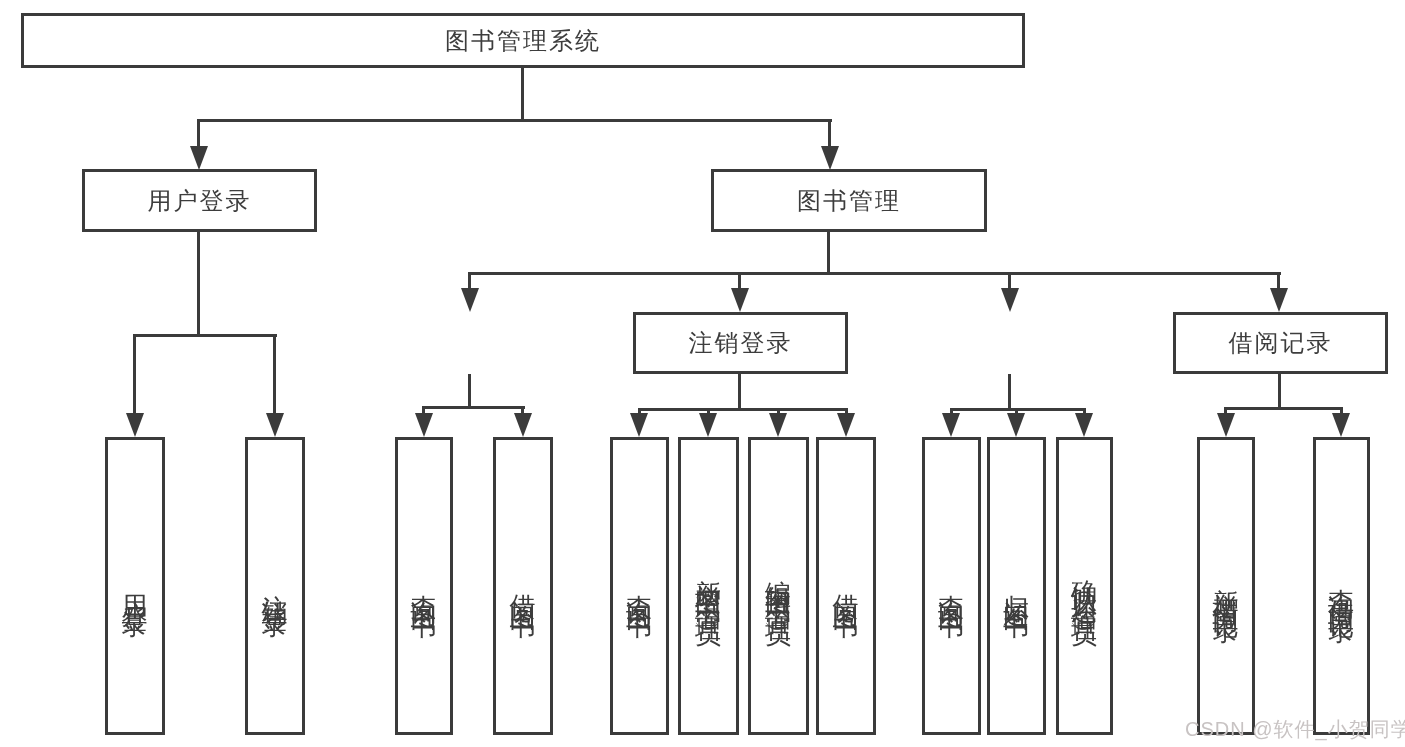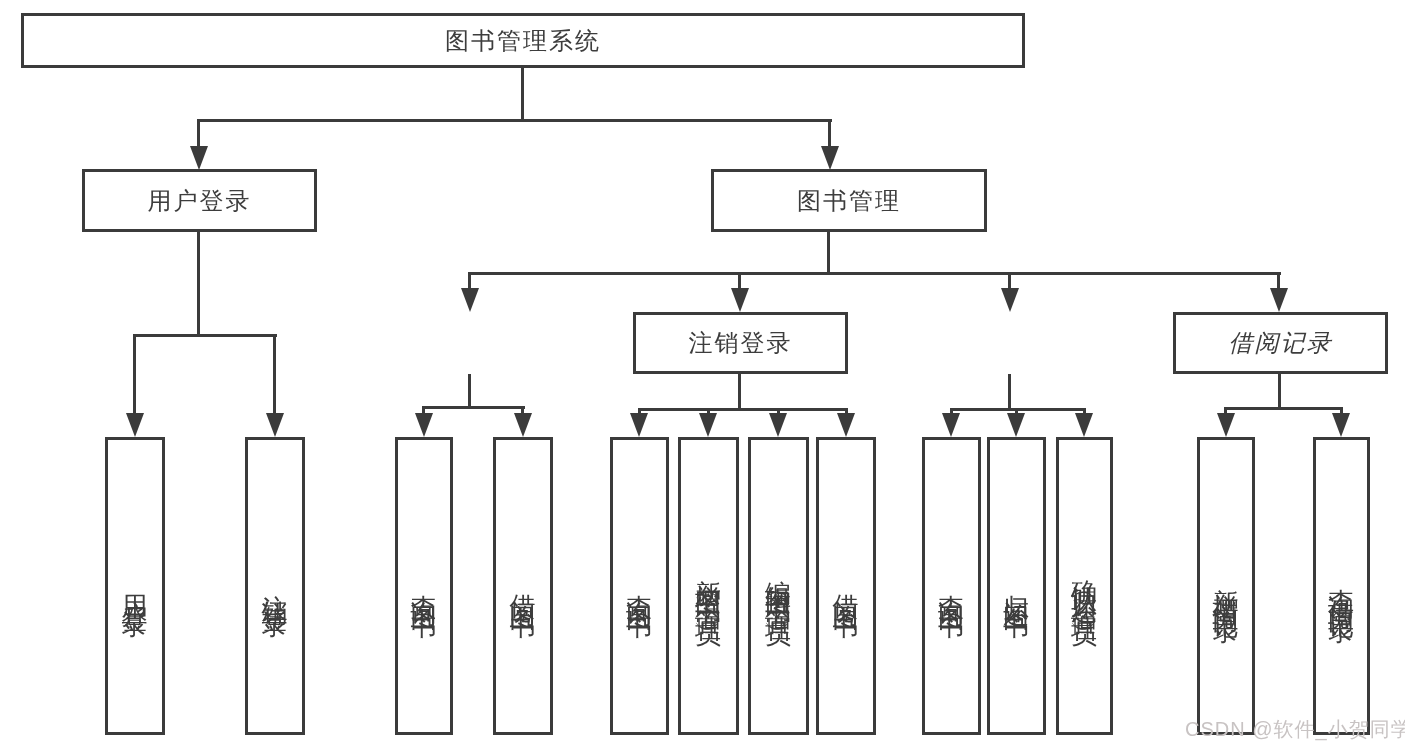--- a/index.html
+++ b/index.html
@@ -94,21 +94,21 @@
   <div class="vline" style="left:738px;top:272px;height:18px;"></div>
   <div class="arrow" style="left:731px;top:288px;"></div>
   <div class="vline" style="left:1008px;top:272px;height:18px;"></div>
   <div class="arrow" style="left:1001px;top:288px;"></div>
   <div class="vline" style="left:1277px;top:272px;height:18px;"></div>
   <div class="arrow" style="left:1270px;top:288px;"></div>
 
   <div class="box hbox" style="left:633px;top:312px;width:215px;height:62px;">
     <span>注销登录</span>
   </div>
-  <div class="box hbox" style="left:1173px;top:312px;width:215px;height:62px;font-style:italic;">
+  <div class="box hbox" style="left:1173px;top:312px;width:215px;height:62px;">
     <span>借阅记录</span>
   </div>
 
   <div class="vline" style="left:468px;top:374px;height:35px;"></div>
   <div class="hline" style="left:423px;top:406px;width:102px;"></div>
   <div class="vline" style="left:422px;top:406px;height:10px;"></div>
   <div class="arrow" style="left:415px;top:413px;"></div>
   <div class="vline" style="left:521px;top:406px;height:10px;"></div>
   <div class="arrow" style="left:514px;top:413px;"></div>
 

